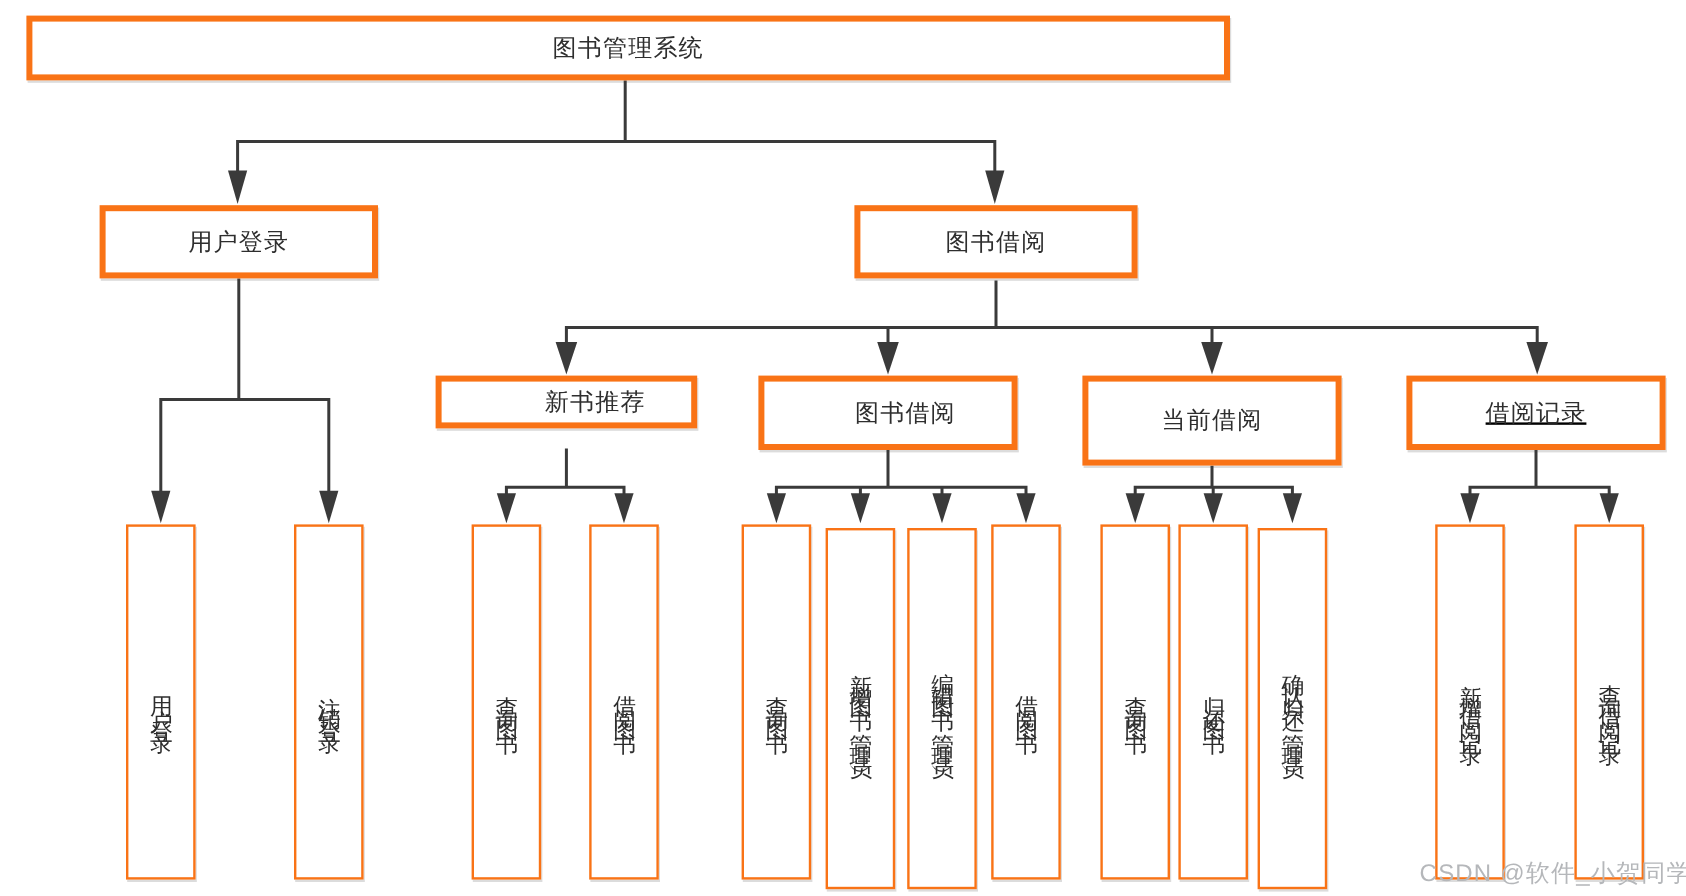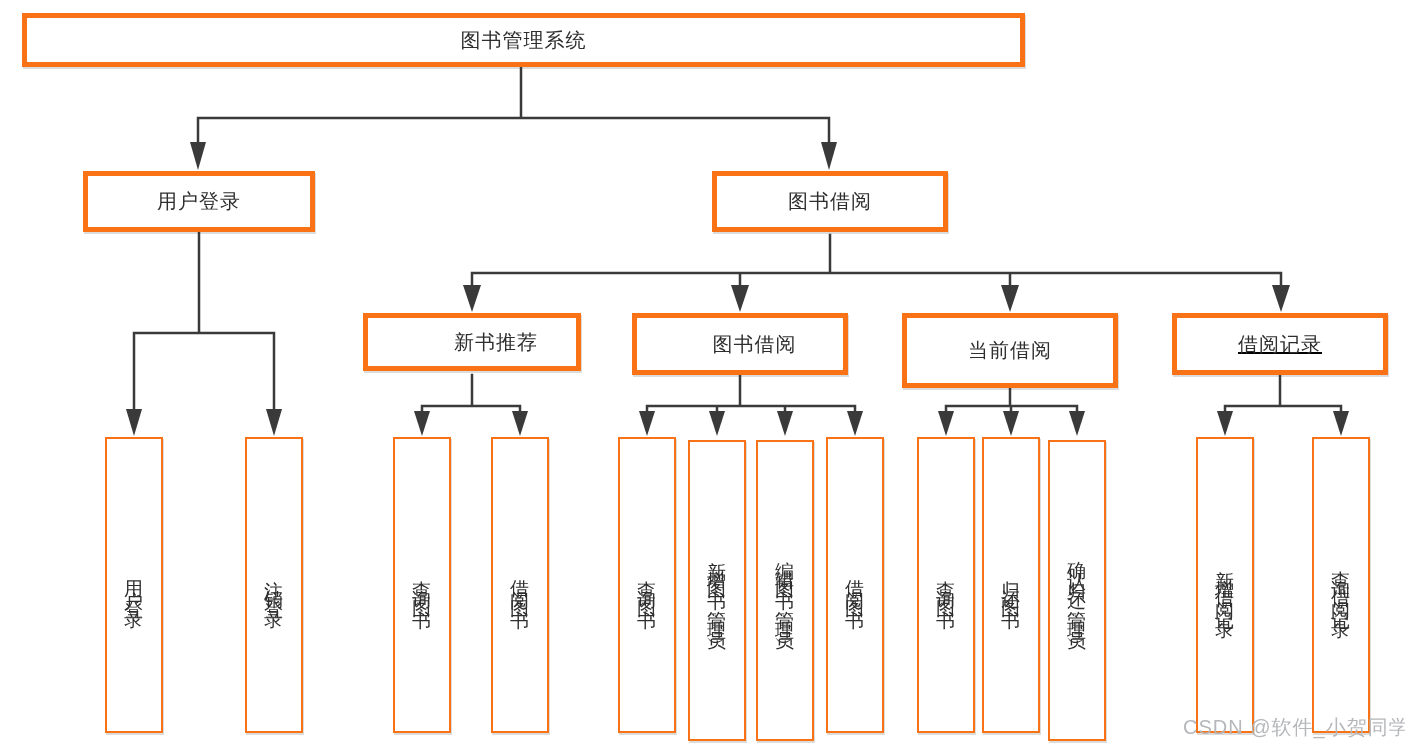--- a/index.html
+++ b/index.html
@@ -109,21 +109,21 @@
     <span class="lbl">图书管理系统</span>
   </div>
 
   <div class="node" style="left:83px; top:171px; width:232px; height:61px;">
     <span class="lbl">用户登录</span>
   </div>
   <div class="node" style="left:712px; top:171px; width:236px; height:61px;">
     <span class="lbl">图书借阅</span>
   </div>
 
-  <div class="node" style="left:363px; top:313px; width:218px; height:58px;padding-left:48px;">
+  <div class="node" style="left:363px; top:313px; width:218px; height:44px;padding-left:48px;">
     <span class="lbl">新书推荐</span>
   </div>
   <div class="node" style="left:632px; top:313px; width:216px; height:62px;padding-left:29px;">
     <span class="lbl">图书借阅</span>
   </div>
   <div class="node" style="left:902px; top:313px; width:216px; height:75px;">
     <span class="lbl">当前借阅</span>
   </div>
   <div class="node" style="left:1172px; top:313px; width:216px; height:62px;text-decoration:underline;">
     <span class="lbl">借阅记录</span>

